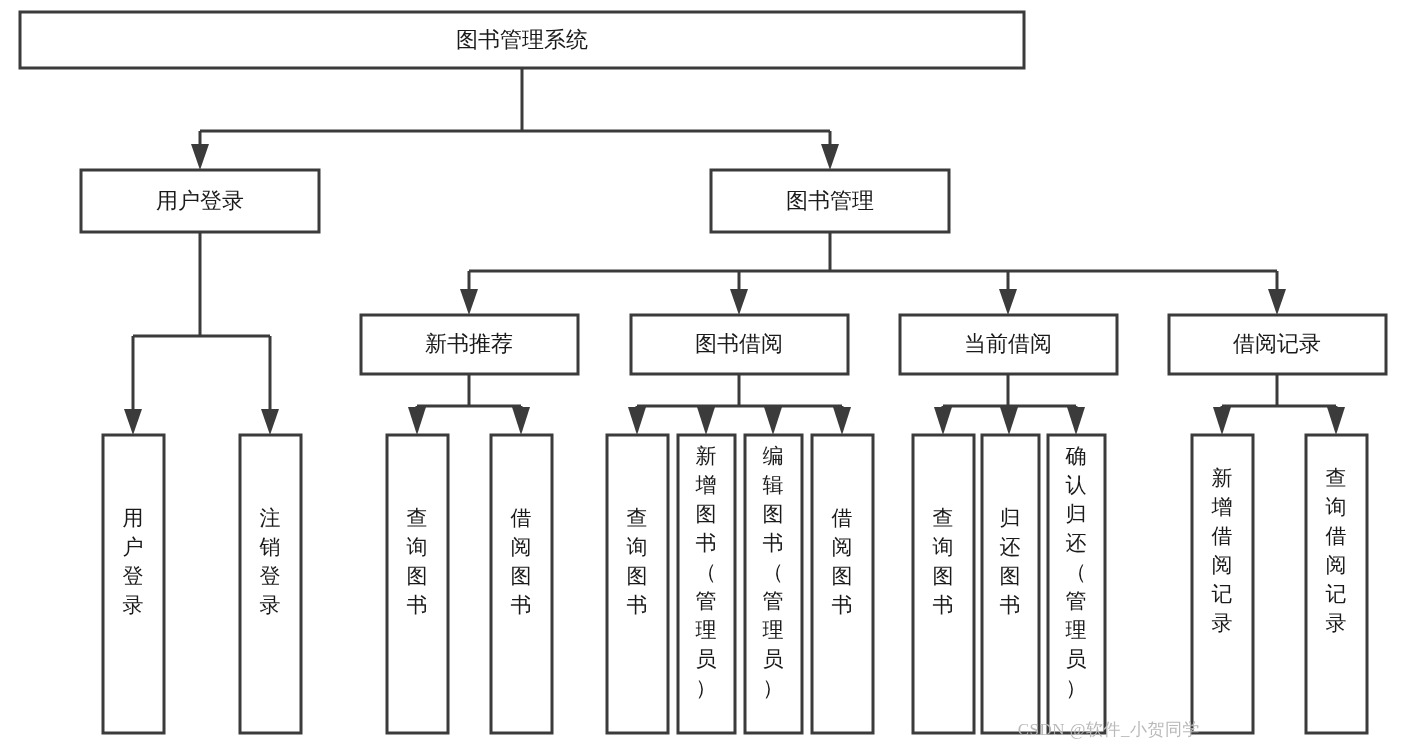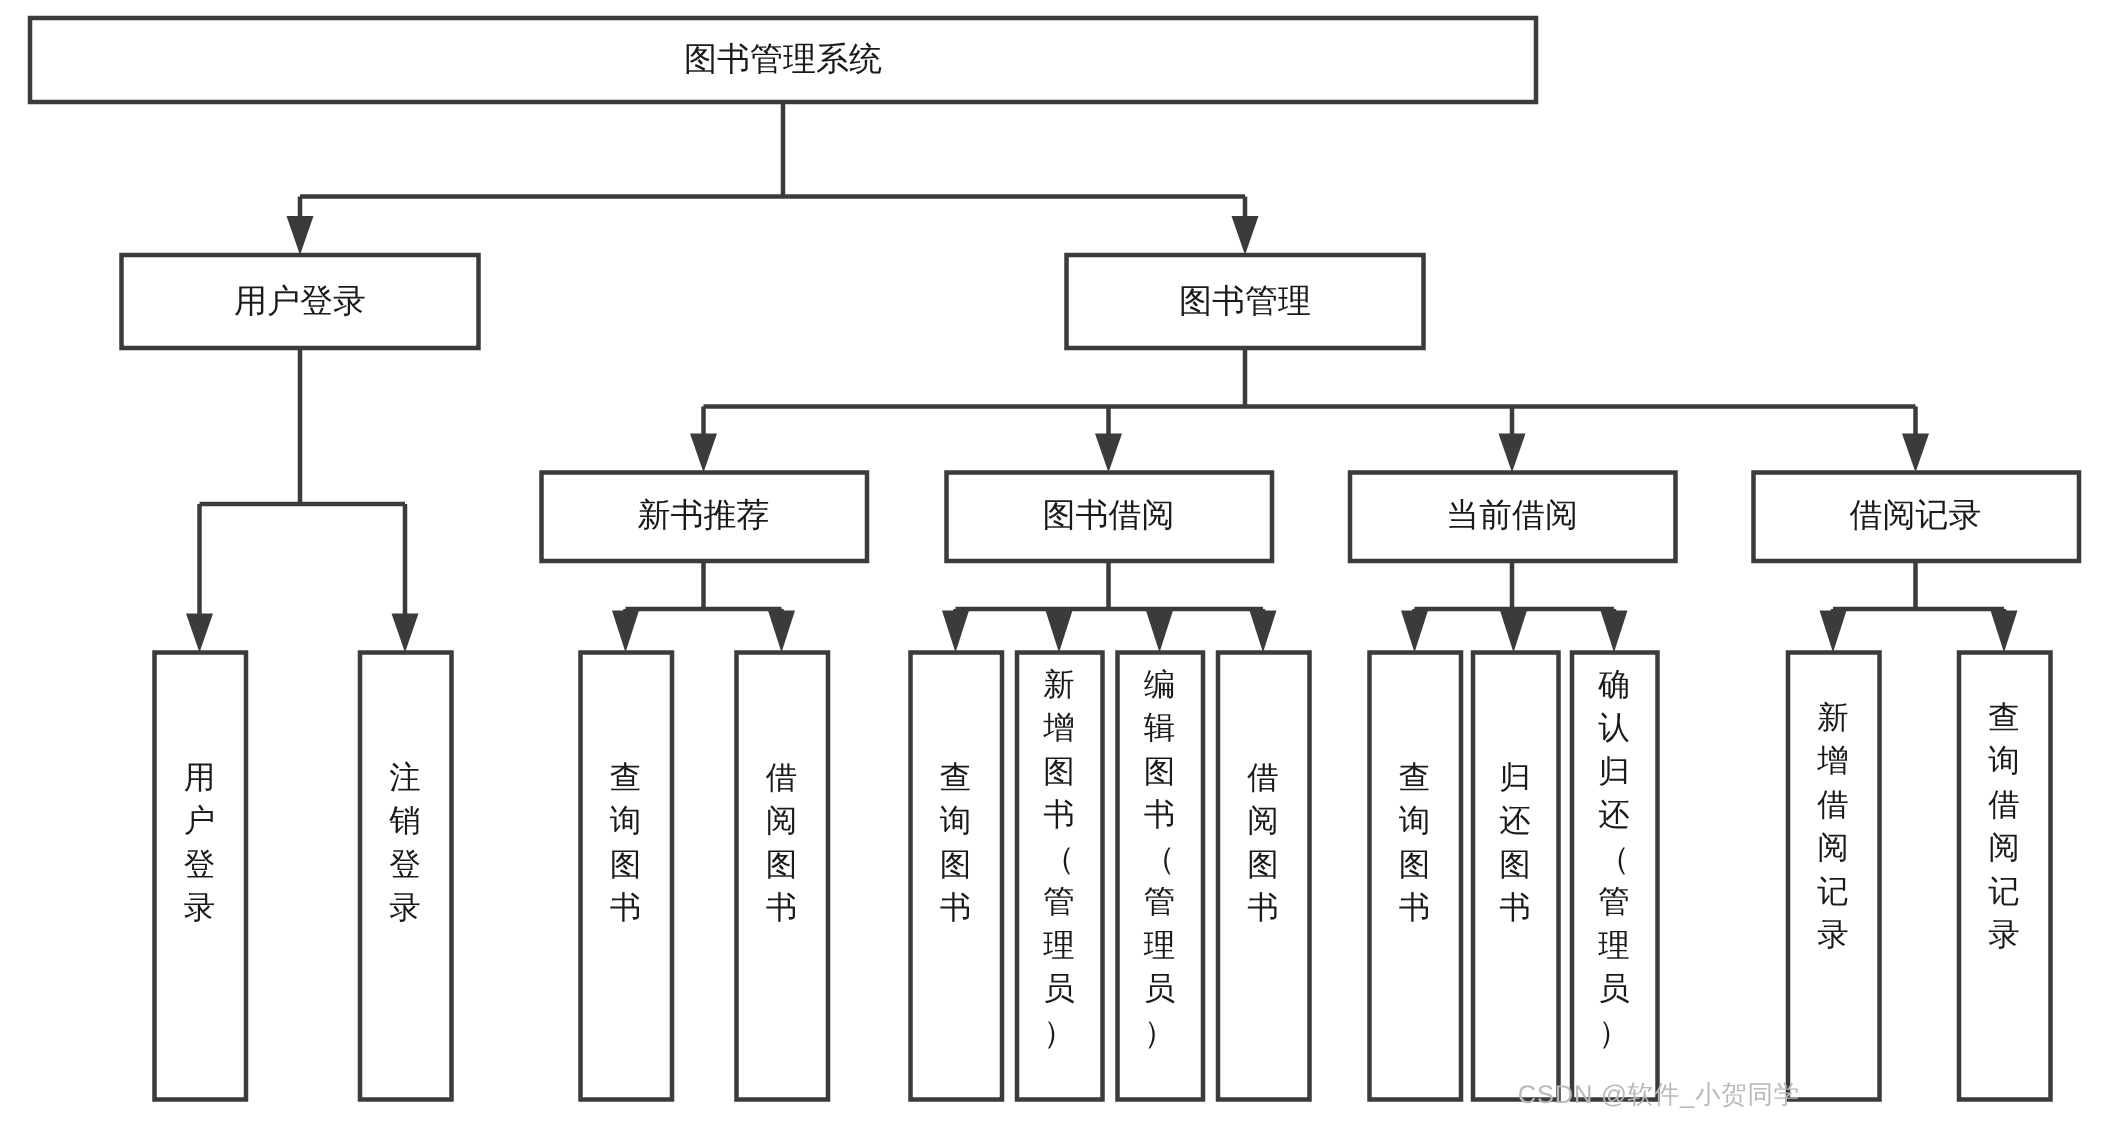--- a/index.html
+++ b/index.html
@@ -50,21 +50,21 @@
   .node-label-v {
     font-family: "Liberation Sans", "DejaVu Sans", sans-serif;
     font-size: 21px;
     fill: #1a1a1a;
     text-anchor: middle;
   }
   .watermark {
     position: absolute;
     right: 8px;
     bottom: 6px;
-    font-family: Liberation Sans, sans-serif;
+    font-family: Liberation Serif, serif;
     font-size: 17px;
     color: #b9b9b9;
     white-space: nowrap;
     letter-spacing: 0.5px;
     user-select: none;
   }
 </style>
 </head>
 <body>
 

